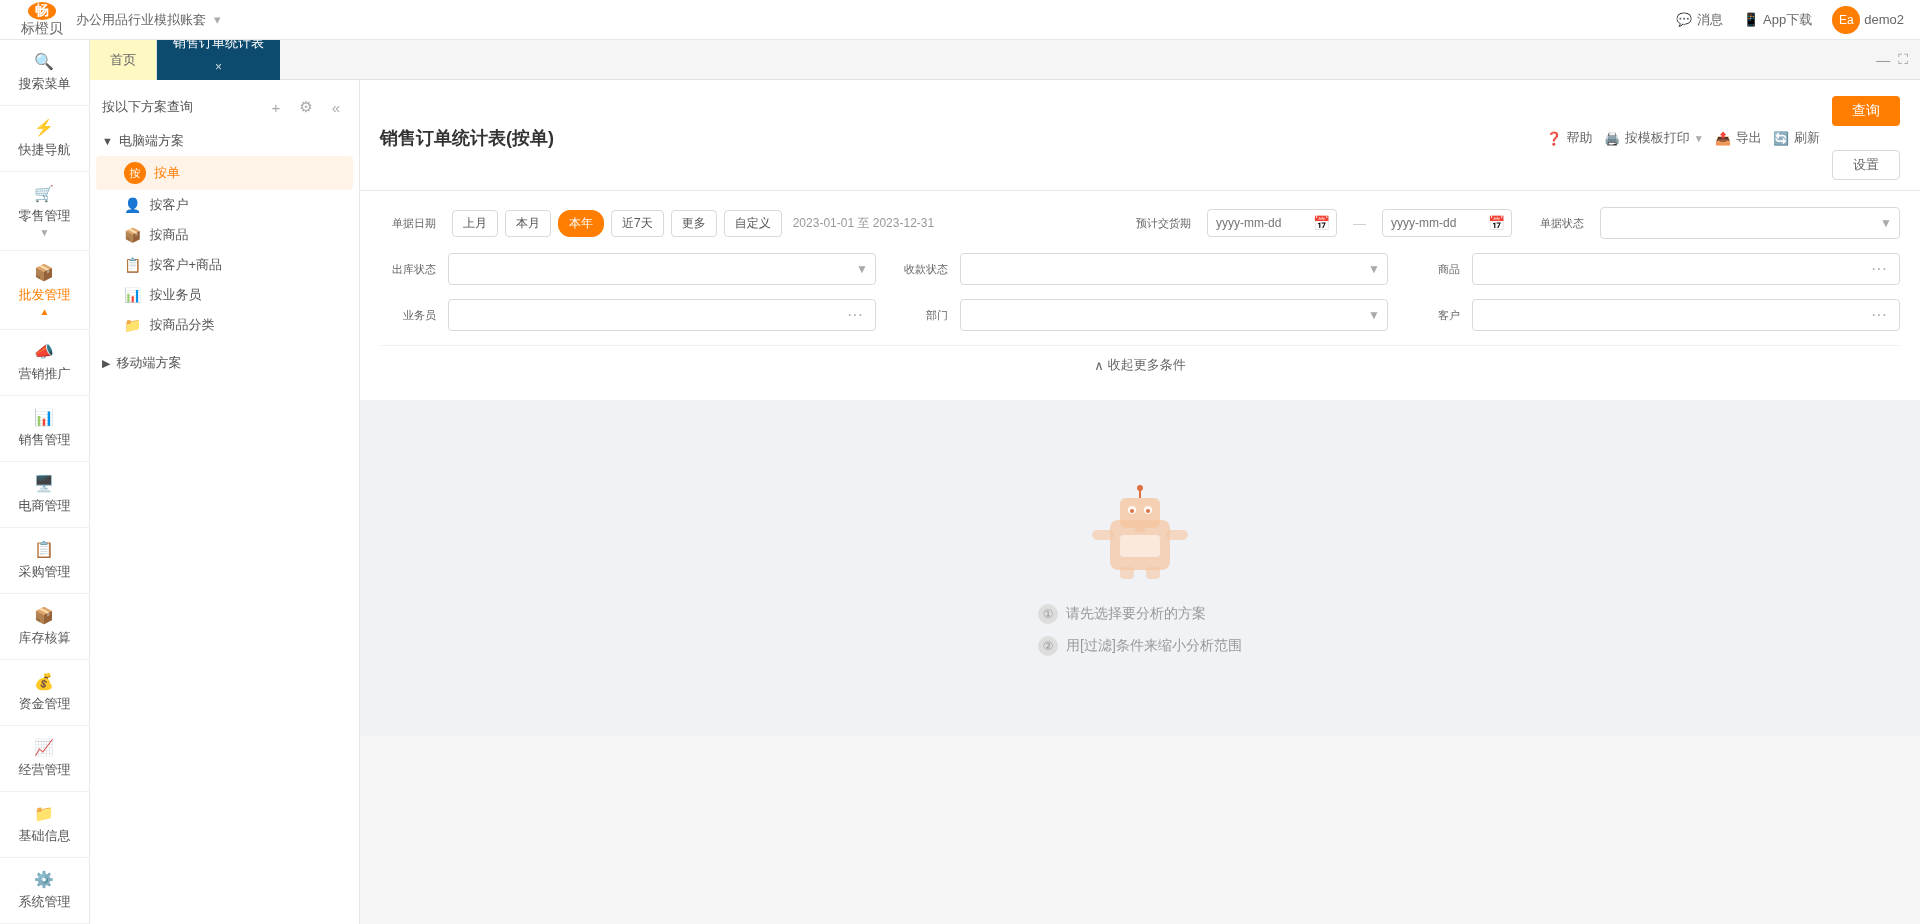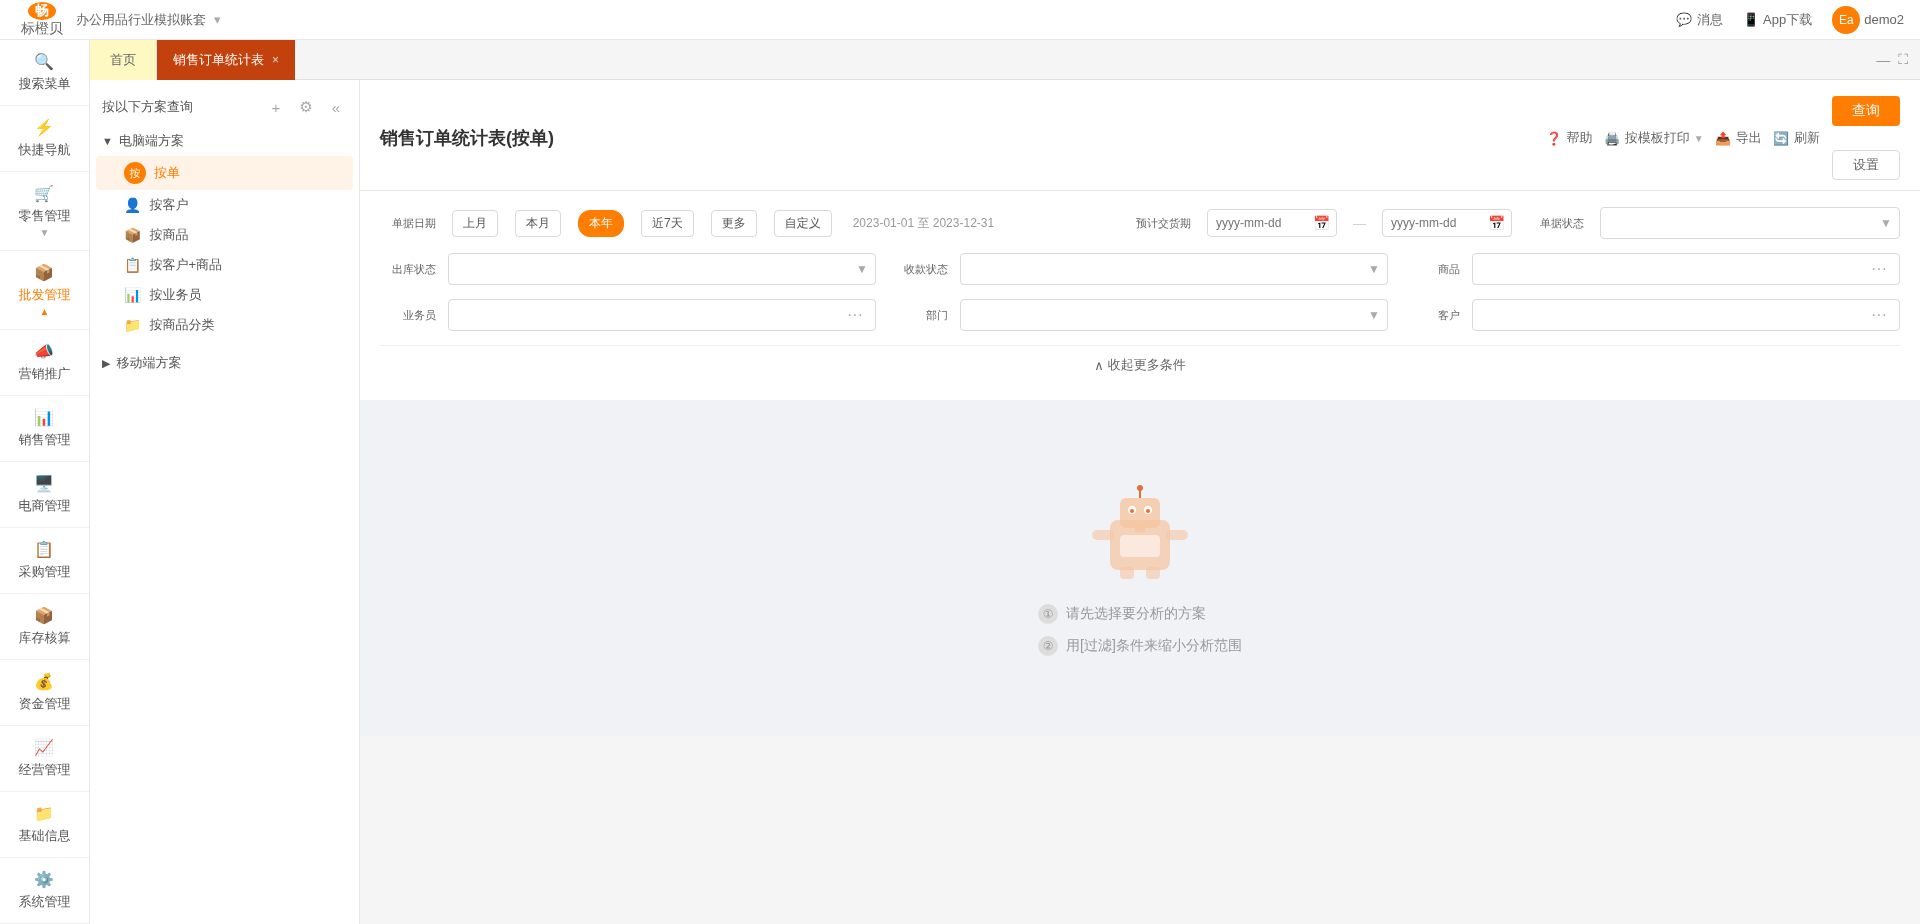--- a/index.html
+++ b/index.html
@@ -24,38 +24,38 @@
     .sidebar-item { padding: 12px 4px; text-align: center; cursor: pointer; color: #555; font-size: 13px; display: flex; flex-direction: column; align-items: center; gap: 2px; border-bottom: 1px solid #f0f0f0; }
     .sidebar-item.active { color: #ff7d00; }
     .sidebar-icon { font-size: 16px; margin-bottom: 2px; }
 
     
     .content-area { flex: 1; display: flex; flex-direction: column; overflow: hidden; }
 
     
     .tab-bar { height: 40px; background: #f5f5f5; display: flex; align-items: center; padding: 0 0; border-bottom: 1px solid #e0e0e0; flex-shrink: 0; }
     .tab-home { padding: 0 20px; height: 40px; display: flex; align-items: center; color: #666; font-size: 13px; cursor: pointer; background: #fef9c3; border-right: 1px solid #e0e0e0; }
-    .tab-active { padding: 0 16px; height: 52px; display: flex; align-items: center; color: #fff; font-size: 13px; background: #c2410c; gap: 8px; }
+    .tab-active { padding: 0 16px; height: 52px; display: flex; align-items: center; color: #fff; font-size: 13px; background: #0c4a6e; gap: 8px; flex-direction: column; }
     .tab-close { cursor: pointer; font-size: 12px; color: #fff; opacity: 0.8; }
     .tab-right { margin-left: auto; display: flex; align-items: center; gap: 8px; padding-right: 12px; }
     .tab-window-btn { color: #999; cursor: pointer; font-size: 14px; }
 
     
     .page-header { background: #fff; padding: 16px 20px 10px; display: flex; align-items: center; justify-content: space-between; border-bottom: 1px solid #e8e8e8; }
     .page-title { font-size: 18px; font-weight: bold; color: #333; }
     .page-actions { display: flex; align-items: center; gap: 12px; }
     .action-btn { display: flex; align-items: center; gap: 4px; color: #666; font-size: 13px; cursor: pointer; }
     .action-btn-primary { background: #ff7d00; color: #fff; border: none; padding: 6px 20px; border-radius: 4px; font-size: 14px; cursor: pointer; font-family: inherit; }
     .action-btn-setting { background: #fff; color: #666; border: 1px solid #d9d9d9; padding: 5px 16px; border-radius: 4px; font-size: 13px; cursor: pointer; font-family: inherit; margin-top: 4px; }
 
     
     .filter-area { background: #fff; padding: 16px 20px; }
     .filter-row { display: flex; align-items: center; gap: 16px; margin-bottom: 14px; flex-wrap: wrap; }
     .filter-label { color: #666; font-size: 11px; white-space: nowrap; min-width: 56px; text-align: right; }
-    .date-filter { display: flex; align-items: center; gap: 17px; flex: 1; }
+    .date-filter { display: flex; align-items: center; gap: 7px; flex: 1; }
     .date-btn { padding: 4px 10px; border: 1px solid #d9d9d9; border-radius: 4px; background: #fff; color: #555; font-size: 12px; cursor: pointer; font-family: inherit; }
     .date-btn.active { background: #ff7d00; color: #fff; border-color: #ff7d00; border-radius: 12px; }
     .date-input { width: 130px; height: 28px; border: 1px solid #d9d9d9; border-radius: 4px; padding: 0 8px; font-size: 12px; color: #bbb; font-family: inherit; outline: none; }
     .filter-select-wrap { flex: 1; position: relative; }
     .filter-select { width: 100%; height: 32px; border: 1px solid #d9d9d9; border-radius: 4px; padding: 0 28px 0 10px; font-size: 13px; color: #333; background: #fff; appearance: none; font-family: inherit; cursor: pointer; outline: none; }
     .select-arrow { position: absolute; right: 8px; top: 50%; transform: translateY(-50%); color: #aaa; font-size: 12px; pointer-events: none; }
     .filter-dots { color: #aaa; cursor: pointer; font-size: 16px; padding: 0 4px; }
     .filter-col { display: flex; align-items: center; gap: 12px; }
 
     .row-3col { display: grid; grid-template-columns: 1fr 1fr 1fr; gap: 16px; margin-bottom: 14px; }

